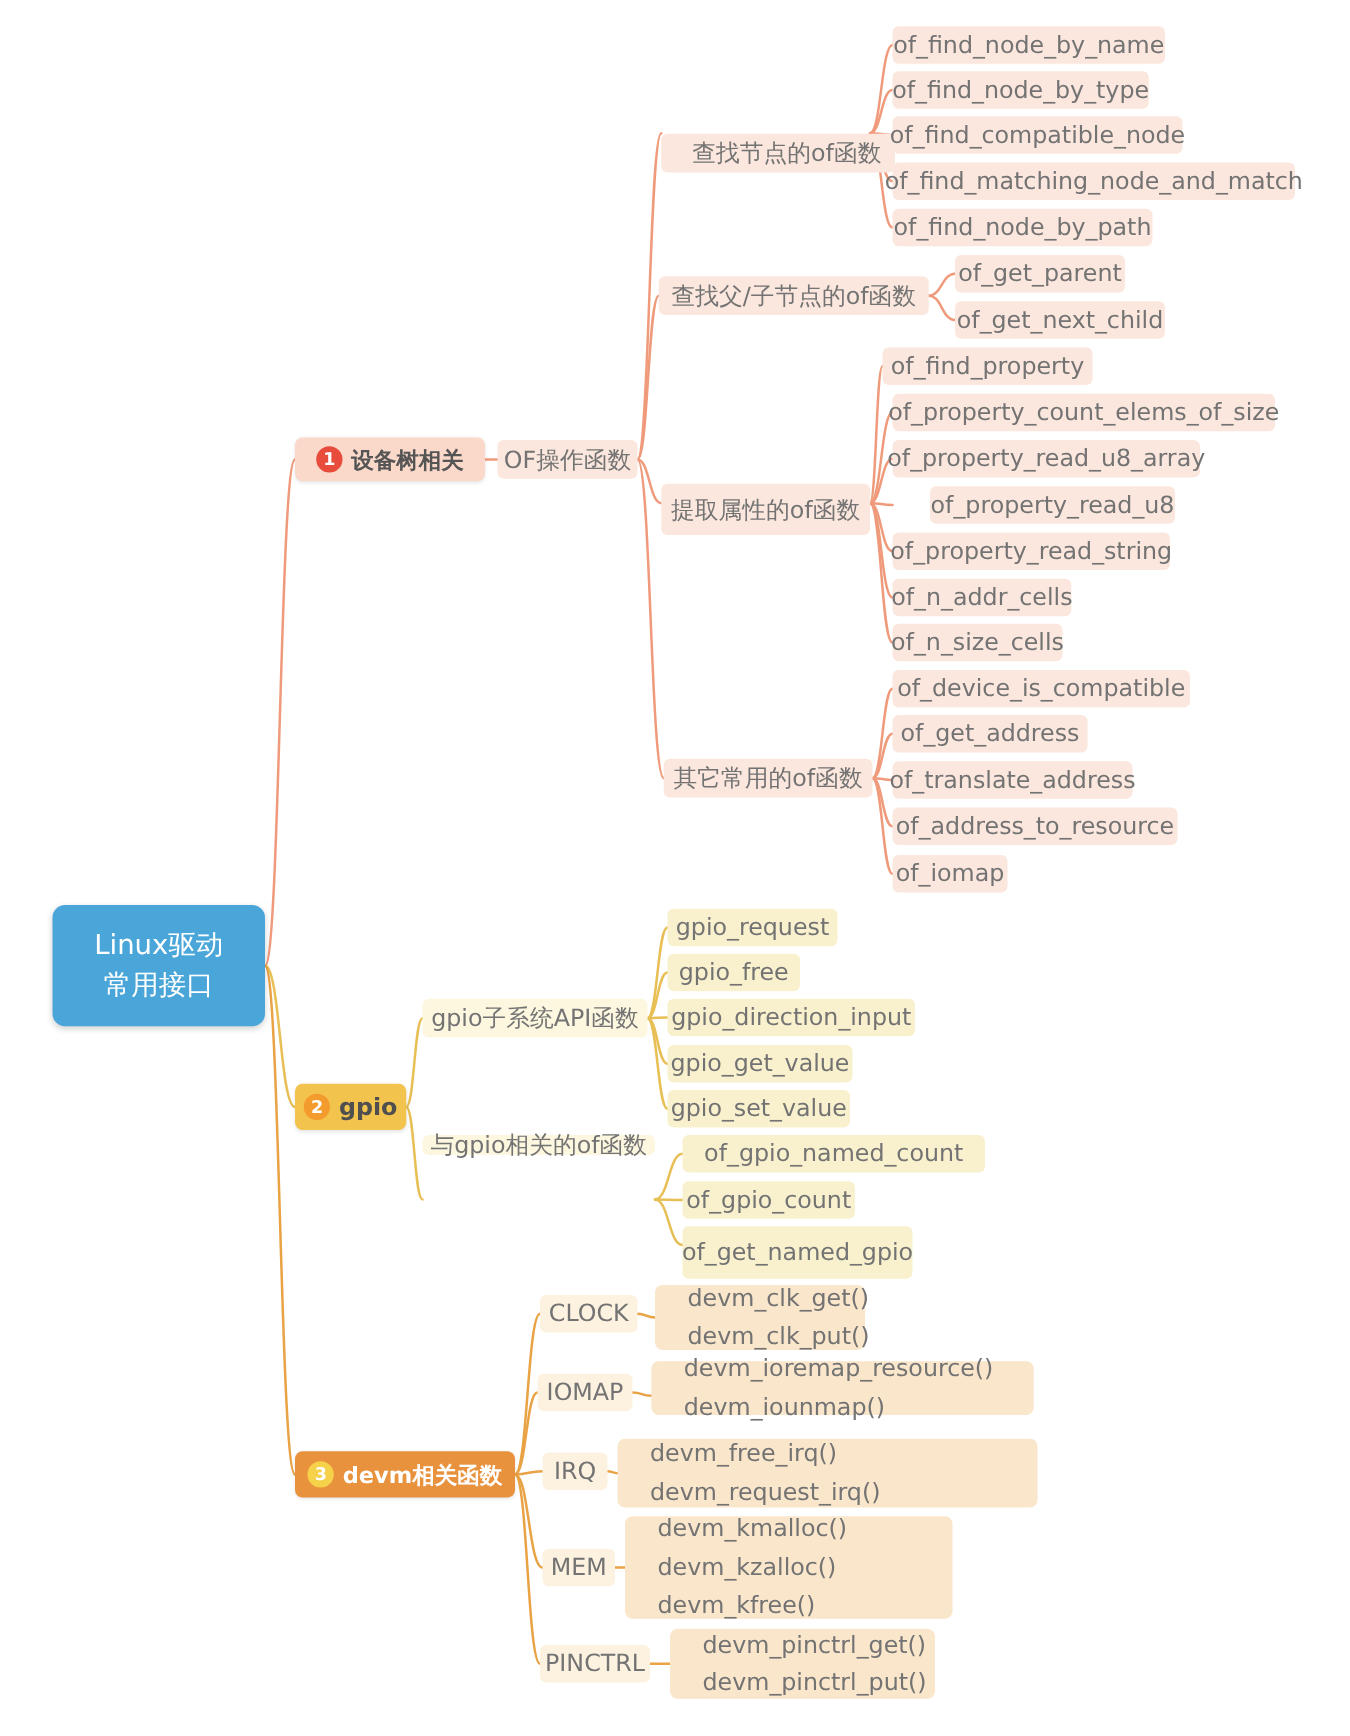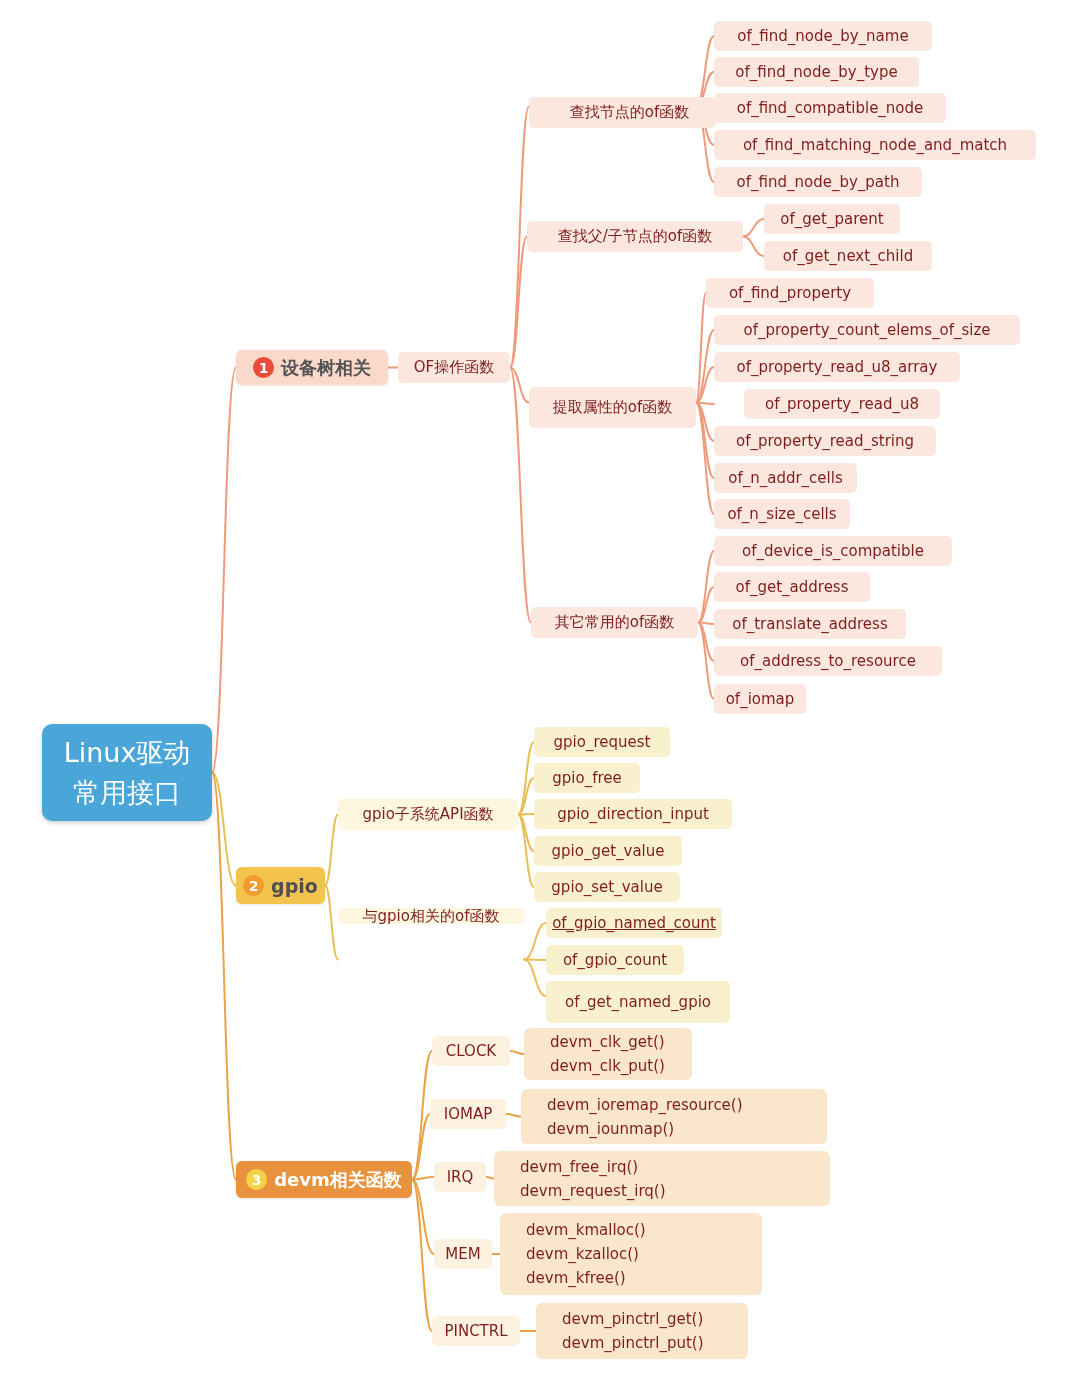--- a/index.html
+++ b/index.html
@@ -19,28 +19,28 @@
     z-index: 0;
   }
   .node {
     position: absolute;
     z-index: 1;
     display: flex;
     align-items: center;
     justify-content: center;
     white-space: nowrap;
     border-radius: 5px;
-    font-size: 15px;
-    color: #7f1d1d;
+    font-size: 19px;
+    color: #737373;
     padding: 0 8px;
   }
   .root {
     background: #4aa6d8;
     color: #ffffff;
-    font-size: 27px;
+    font-size: 22px;
     border-radius: 10px;
     text-align: center;
     line-height: 1.45;
     box-shadow: 0 2px 5px rgba(0,0,0,0.18);
   }
   .b1-main {
     background: #fbd9ca;
     font-weight: bold;
     font-size: 18px;
     color: #555555;
@@ -156,21 +156,21 @@
         <div>常用接口</div>
       </span>
     </div>
     <div class="node b1-main" style="left: 236px; top: 350px; width: 152px; height: 35px;">
       <span class="badge">1</span>
       <span class="label">设备树相关</span>
     </div>
     <div class="node b1-node" style="left: 398px; top: 352px; width: 112px; height: 31px;">
       <span class="label">OF操作函数</span>
     </div>
-    <div class="node b1-node" style="left: 529px; top: 97px; width: 187px; height: 31px; padding-left: 22px;">
+    <div class="node b1-node" style="left: 529px; top: 107px; width: 187px; height: 31px; padding-left: 22px;">
       <span class="label">查找节点的of函数</span>
     </div>
     <div class="node b1-node" style="left: 527px; top: 221px; width: 216px; height: 31px;">
       <span class="label">查找父/子节点的of函数</span>
     </div>
     <div class="node b1-node" style="left: 529px; top: 387px; width: 167px; height: 41px;">
       <span class="label">提取属性的of函数</span>
     </div>
     <div class="node b1-node" style="left: 531px; top: 607px; width: 167px; height: 31px;">
       <span class="label">其它常用的of函数</span>
@@ -250,21 +250,21 @@
     </div>
     <div class="node b2-leaf" style="left: 534px; top: 836px; width: 148px; height: 30px;">
       <span class="label">gpio_get_value</span>
     </div>
     <div class="node b2-leaf" style="left: 534px; top: 872px; width: 146px; height: 30px;">
       <span class="label">gpio_set_value</span>
     </div>
     <div class="node b2-node" style="left: 338px; top: 908px; width: 186px; height: 16px;">
       <span class="label">与gpio相关的of函数</span>
     </div>
-    <div class="node b2-leaf" style="left: 546px; top: 908px; width: 176px; height: 30px; text-decoration: underline;">
+    <div class="node b2-leaf" style="left: 546px; top: 908px; width: 242px; height: 30px;">
       <span class="label">of_gpio_named_count</span>
     </div>
     <div class="node b2-leaf" style="left: 546px; top: 945px; width: 138px; height: 30px;">
       <span class="label">of_gpio_count</span>
     </div>
     <div class="node b2-leaf" style="left: 546px; top: 981px; width: 184px; height: 42px;">
       <span class="label">of_get_named_gpio</span>
     </div>
     <div class="node b3-main" style="left: 236px; top: 1161px; width: 176px; height: 37px;">
       <span class="badge">3</span>
@@ -284,21 +284,21 @@
     </div>
     <div class="node b3-sub" style="left: 432px; top: 1316px; width: 88px; height: 30px;">
       <span class="label">PINCTRL</span>
     </div>
     <div class="node b3-leaf" style="left: 524px; top: 1028px; width: 168px; height: 52px;">
       <span class="label">
         <div>devm_clk_get()</div>
         <div>devm_clk_put()</div>
       </span>
     </div>
-    <div class="node b3-leaf" style="left: 521px; top: 1089px; width: 306px; height: 55px;">
+    <div class="node b3-leaf" style="left: 521px; top: 1089px; width: 306px; height: 43px;">
       <span class="label">
         <div>devm_ioremap_resource()</div>
         <div>devm_iounmap()</div>
       </span>
     </div>
     <div class="node b3-leaf" style="left: 494px; top: 1151px; width: 336px; height: 55px;">
       <span class="label">
         <div>devm_free_irq()</div>
         <div>devm_request_irq()</div>
       </span>

